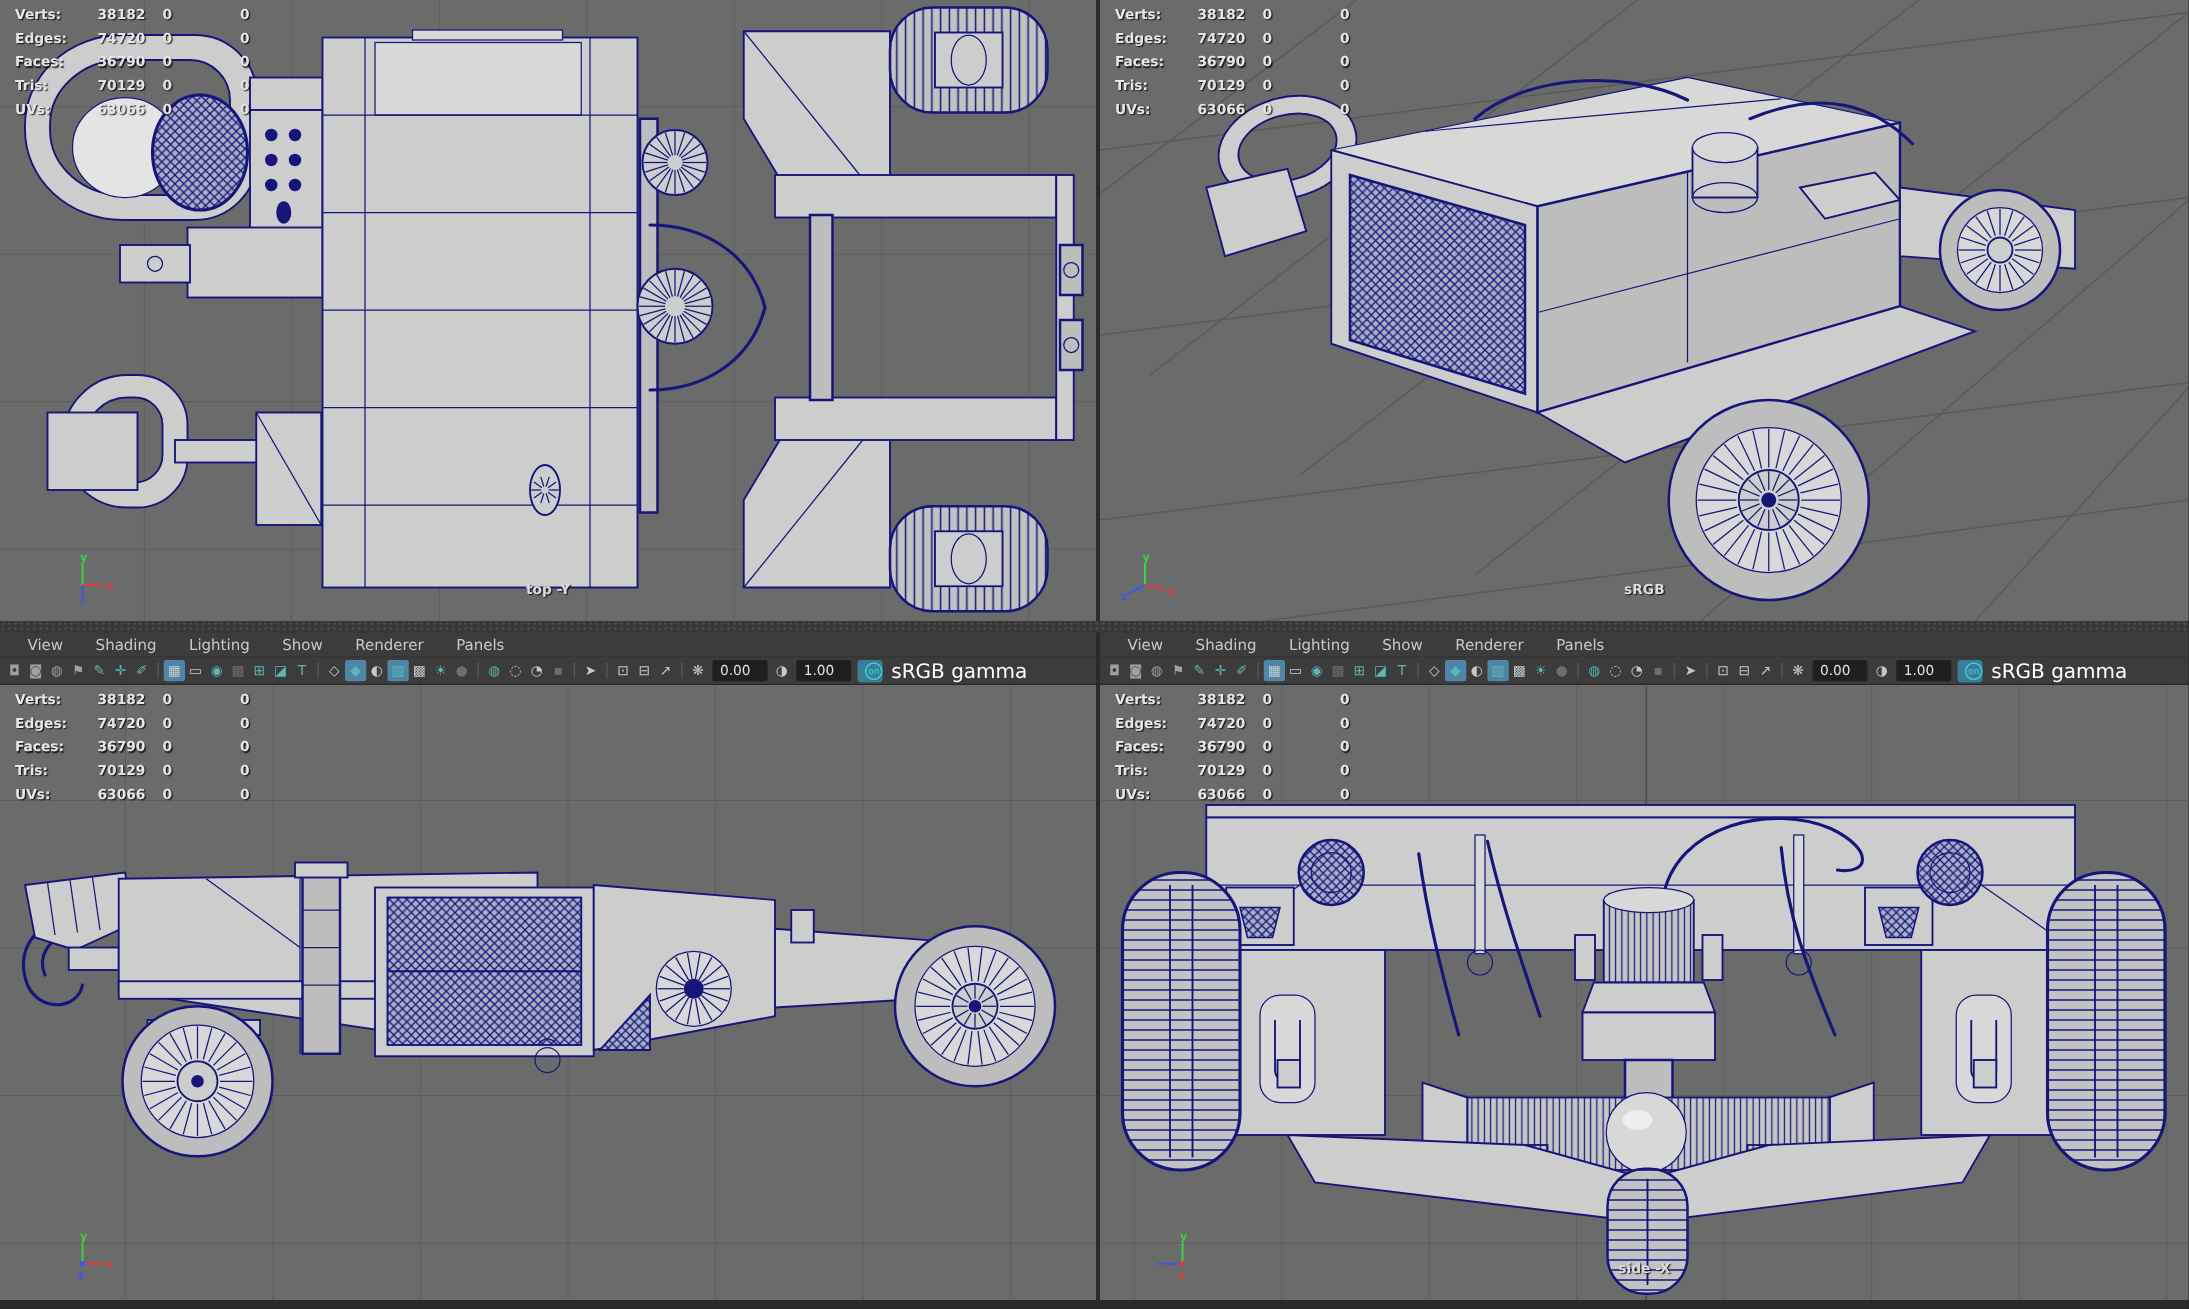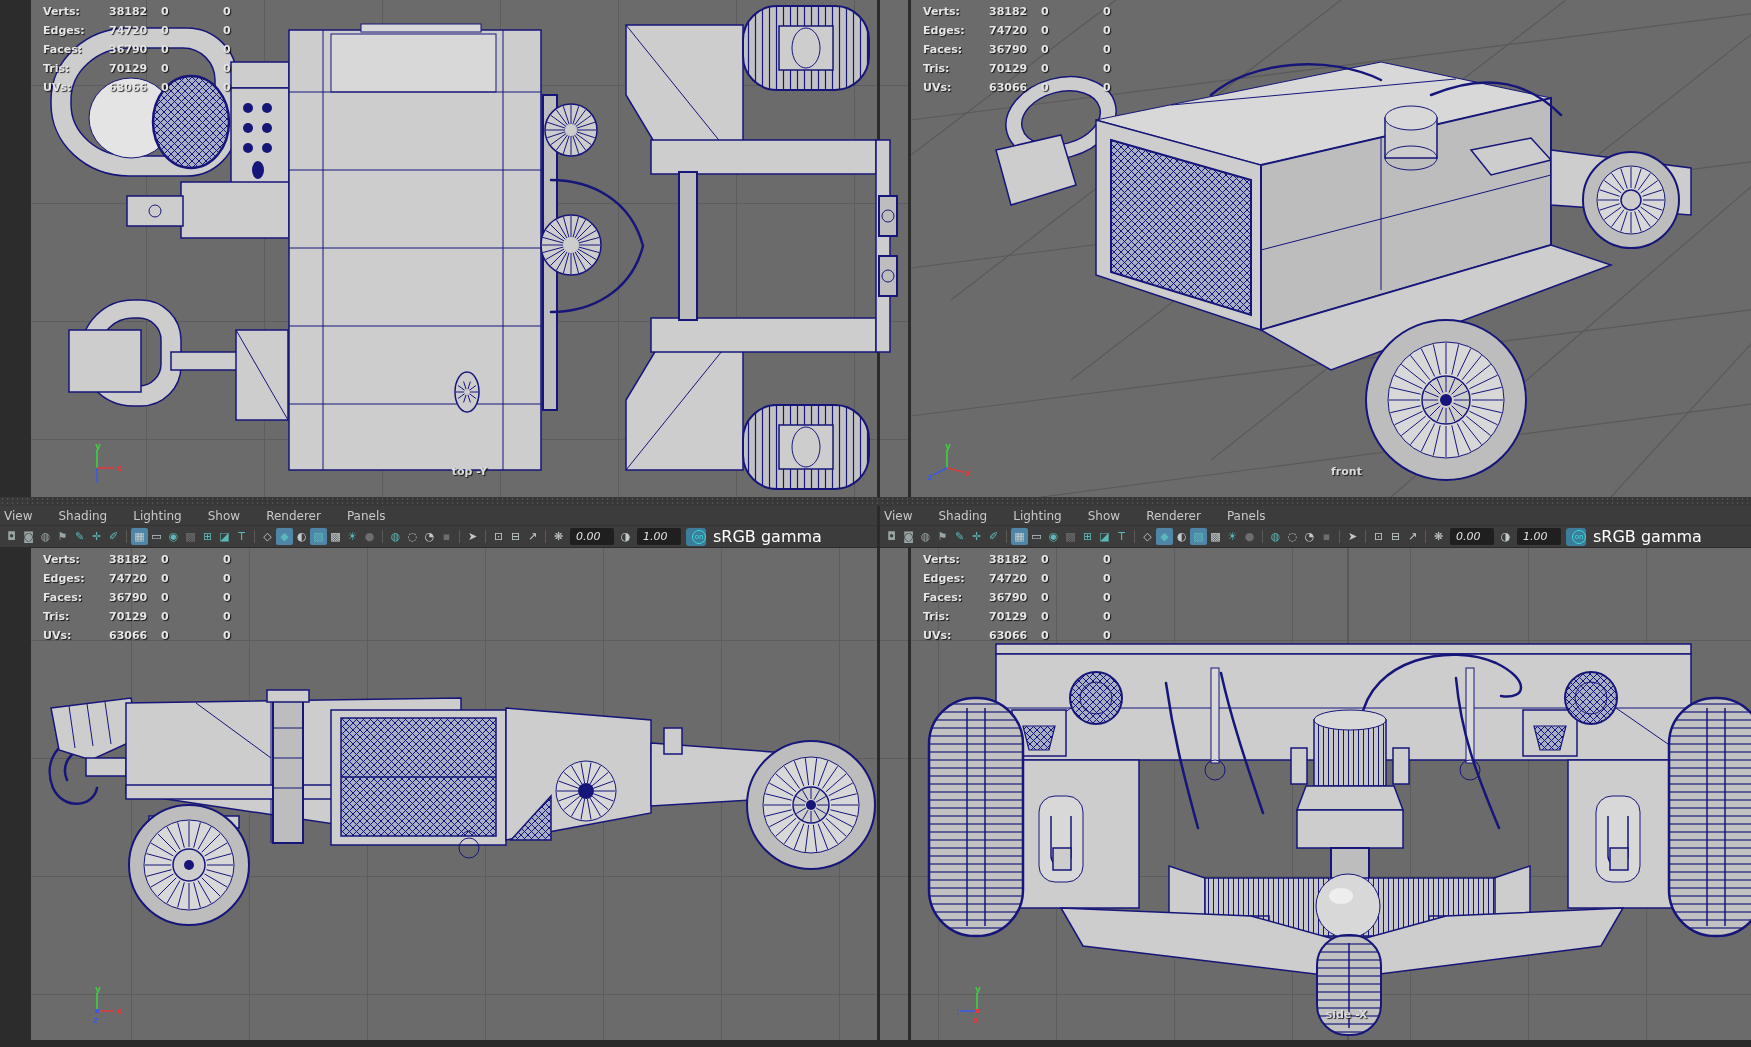--- a/index.html
+++ b/index.html
@@ -1,50 +1,50 @@
 <!DOCTYPE html>
 <html><head>
 <meta charset="utf-8">
 <style>
   html,body{margin:0;padding:0;background:#222;}
   .app{position:relative;width:1751px;height:1047px;background:#2c2c2c;overflow:hidden;
        font-family:"DejaVu Sans","Liberation Sans",sans-serif;}
-  .viewport{position:absolute;background:#6b6b6b;overflow:hidden;margin-left:31px;}
+  .viewport{position:absolute;background:#6b6b6b;overflow:hidden;}
   .gridbg{background-image:linear-gradient(#5d5d5d 1px,transparent 1px),
                            linear-gradient(90deg,#5d5d5d 1px,transparent 1px);
           background-size:118px 118px;}
   .vdiv{position:absolute;left:877px;top:0;width:3px;height:1047px;background:#2a2a2a;}
   .hsplit{position:absolute;left:0;top:497px;width:1751px;height:9px;background:#383838;
           background-image:radial-gradient(#515151 1px,transparent 1.2px);background-size:5px 4px;}
   .bstrip{position:absolute;left:0;top:1040px;width:1751px;height:7px;background:#2a2a2a;}
 
   .hud{position:absolute;top:2px;left:12px;color:#e6e6e6;font-size:11px;font-weight:bold;
        text-shadow:1px 1px 1px rgba(0,0,0,.8);z-index:5;}
   .hud-row{display:grid;grid-template-columns:66px 52px 62px 64px;line-height:19px;height:19px;}
   .hud-row .lab{text-align:left;}
   .hud-row .num{}
 
   .vp-label{position:absolute;bottom:19px;left:0;right:0;text-align:center;color:#dcdcdc;
             font-size:11px;font-weight:bold;text-shadow:1px 1px 1px rgba(0,0,0,.8);z-index:5;}
   .gizmo{position:absolute;left:46px;bottom:8px;z-index:5;}
   .gizmo.gz-small{left:16px;}
 
   .panel{position:absolute;}
-  .menubar{height:20px;background:#3c3c3c;display:flex;align-items:center;padding-left:4px;
+  .menubar{height:20px;background:#3c3c3c;display:flex;align-items:center;padding-left:22px;
            border-bottom:1px solid #343434;box-sizing:border-box;}
   .menu-item{color:#c9c9c9;font-size:12px;margin-right:26px;cursor:default;white-space:nowrap;}
   .toolbar{height:22px;background:#3c3c3c;display:flex;align-items:center;padding-left:3px;
            border-bottom:1px solid #2b2b2b;box-sizing:border-box;}
   .tb-icon{width:17px;height:17px;line-height:17px;text-align:center;font-size:11px;
            border-radius:2px;flex:0 0 auto;}
   .tb-icon.active{background:#4f86a8;}
   .t-teal{color:#5cb8b8}.t-gray{color:#9aa3a3}.t-light{color:#c2cbcb}.t-dim{color:#6e6e6e}
   .tb-sep{width:1px;height:13px;background:#5a5a5a;margin:0 4px;flex:0 0 auto;}
   .tb-field{background:#1f1f1f;color:#e2e2e2;font-size:11px;height:15px;line-height:15px;
-            padding:1px 6px;border-radius:2px;margin:0 3px;min-width:32px;flex:0 0 auto;font-style:italic;}
+            padding:1px 6px;border-radius:2px;margin:0 3px;min-width:32px;flex:0 0 auto;}
   .tb-on{background:#3c7d99;border-radius:3px;width:20px;height:18px;display:flex;align-items:center;
          justify-content:flex-end;margin:0 2px;flex:0 0 auto;}
   .tb-on span{border:1.5px solid #38dede;border-radius:50%;width:12px;height:12px;font-size:7px;
               color:#38dede;display:flex;align-items:center;justify-content:center;}
   .tb-label{color:#ffffff;font-size:16px;margin-left:5px;white-space:nowrap;}
 
   svg text{font-family:"DejaVu Sans",sans-serif;}
   .wfl{fill:none;stroke:#16167a;stroke-width:1.5;}
   .wfl1{fill:none;stroke:#16167a;stroke-width:1;}
   .fil{fill:#cdcdcd;stroke:#16167a;stroke-width:1.5;}
@@ -399,21 +399,21 @@
           <span class="num">0</span>
           <span class="num">0</span>
         </div>
         <div class="hud-row">
           <span class="lab">UVs:</span>
           <span class="num">63066</span>
           <span class="num">0</span>
           <span class="num">0</span>
         </div>
       </div>
-    <div class="vp-label">front</div>
+    <div class="vp-label">sRGB</div>
     <div class="gizmo gz-small"><svg width="48" height="44">
           <line x1="20" y1="27" x2="20" y2="10" stroke="#3fd03f" stroke-width="1.6"></line>
           <text x="18" y="7.899999999999999" fill="#3fd03f" font-size="9" font-weight="bold">y</text>
           <line x1="20" y1="27" x2="36" y2="31" stroke="#e03a3a" stroke-width="1.6"></line>
           <text x="38" y="35.2" fill="#e03a3a" font-size="9" font-weight="bold">x</text>
           <line x1="20" y1="27" x2="6" y2="34" stroke="#3b5be0" stroke-width="1.6"></line>
           <text x="0.5" y="39.1" fill="#3b5be0" font-size="9" font-weight="bold">z</text>
         </svg></div>
   </div>
 

